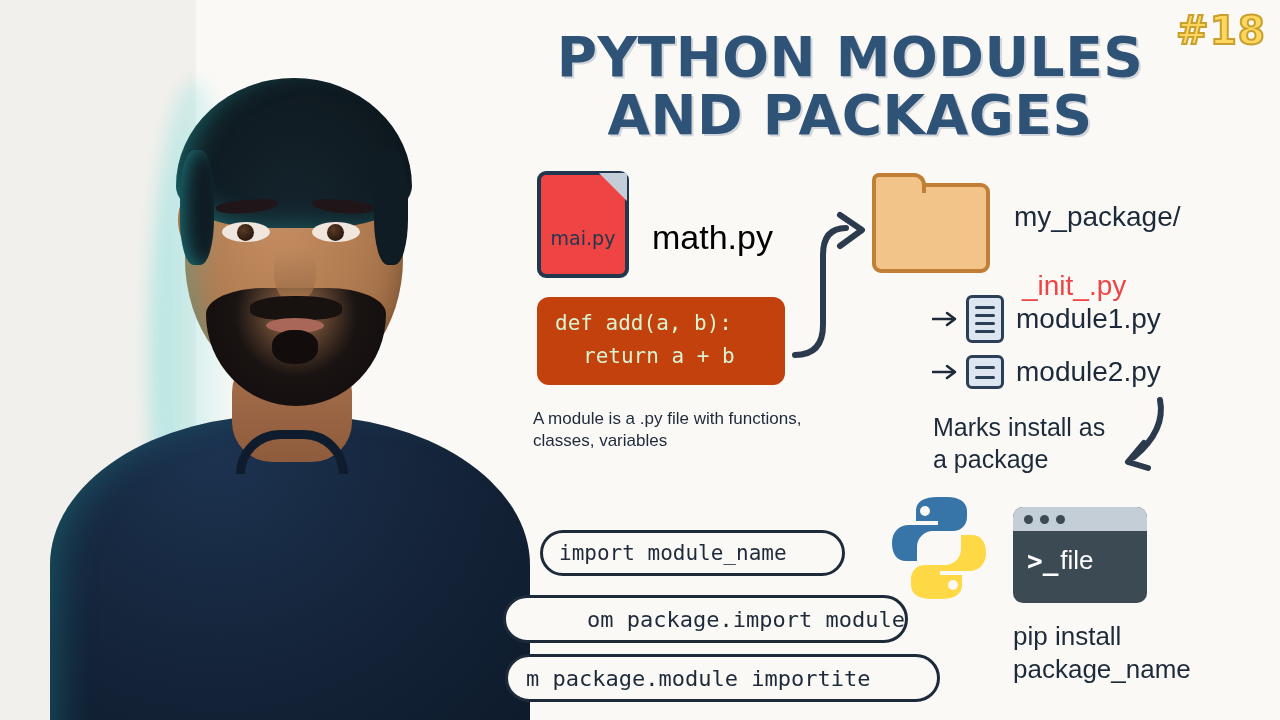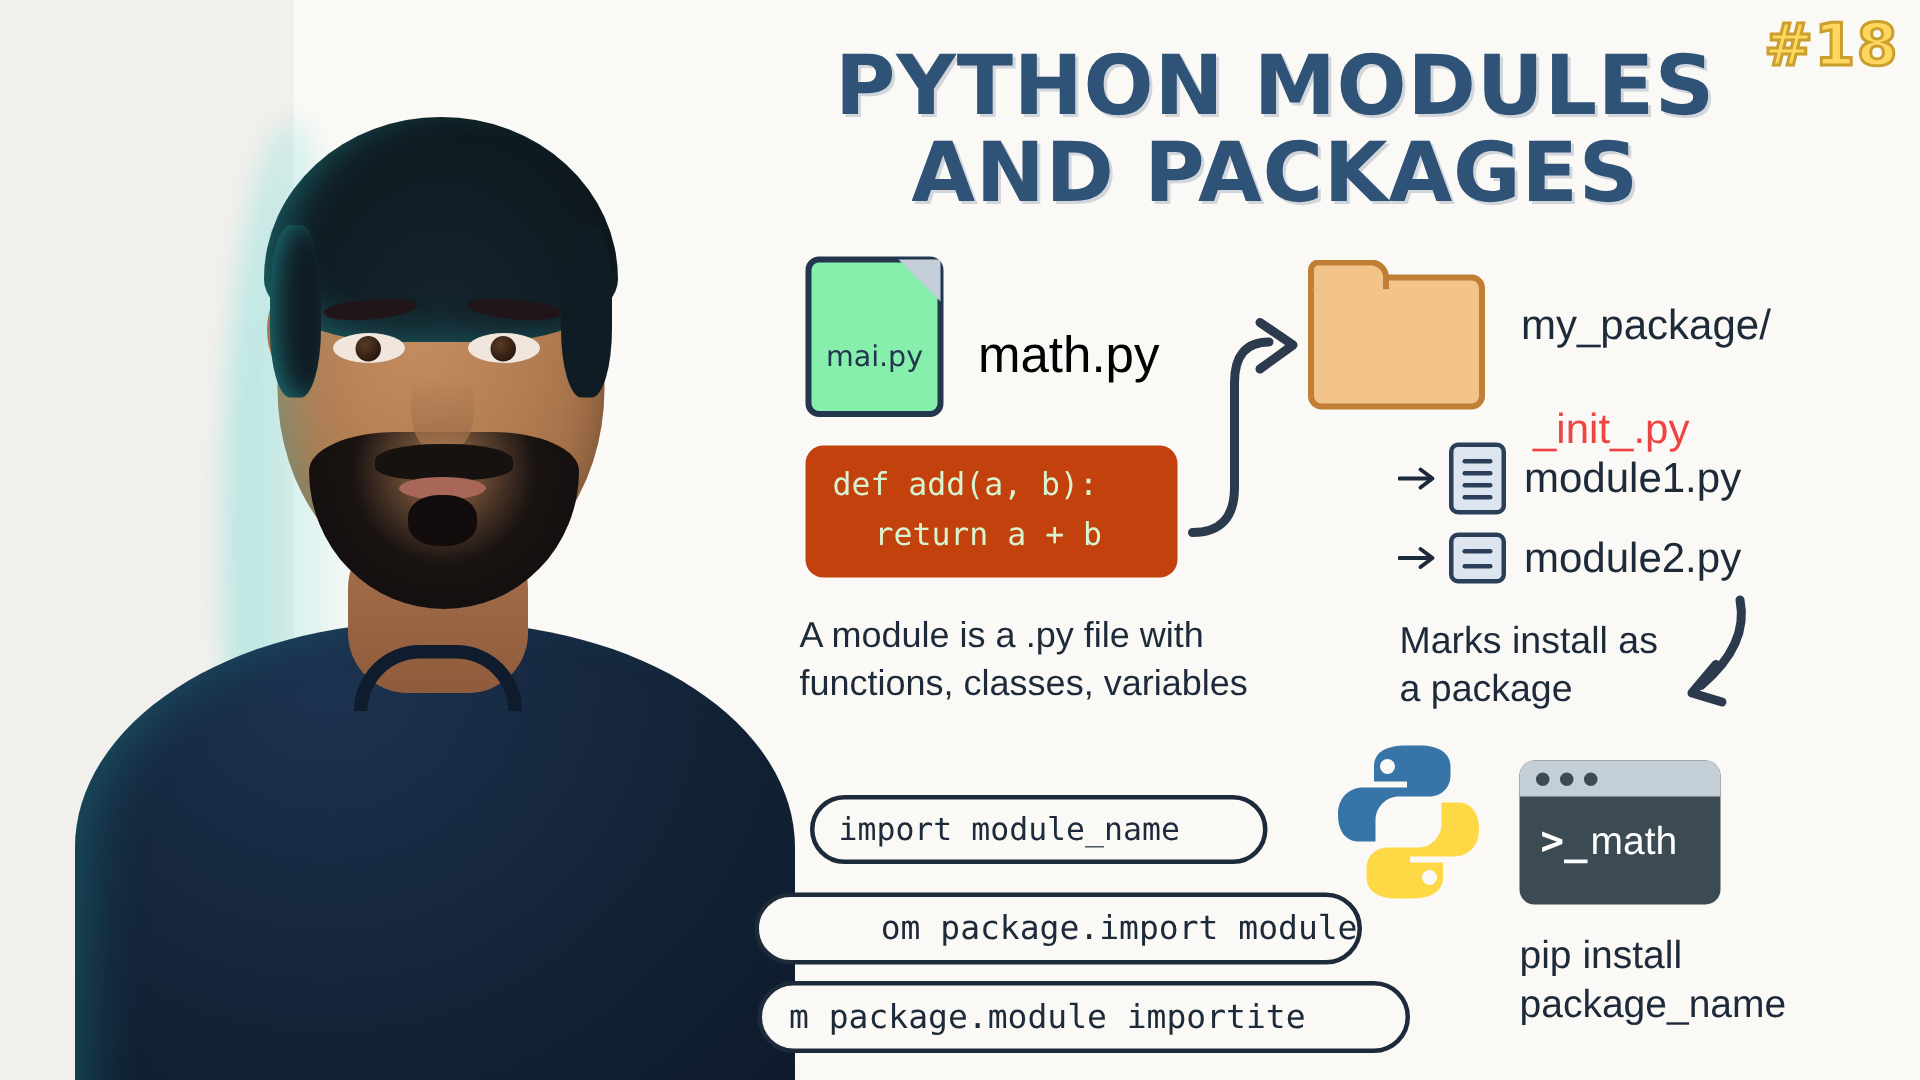--- a/index.html
+++ b/index.html
@@ -113,21 +113,21 @@
     text-align: center; color: #2f5277;
     font-size: 55px; font-weight: bold; line-height: 1.06;
     letter-spacing: 0.5px;
     text-shadow: 2px 2px 0 rgba(160,170,185,.45);
     font-family: "DejaVu Sans", sans-serif;
   }
 
   
   .file-icon {
     position: absolute; left: 537px; top: 171px; width: 92px; height: 107px;
-    background: #86efac;
+    background: #ef4444;
     border: 4px solid #22364e;
     border-radius: 9px;
   }
   .file-fold {
     position: absolute; right: -2px; top: -2px; width: 0; height: 0;
     border-left: 28px solid transparent;
     border-top: 28px solid #c3ced9;
   }
   .file-icon-label {
     position: absolute; left: 0; right: 0; top: 52px; text-align: center;
@@ -146,21 +146,21 @@
     border-radius: 12px;
     padding: 10px 0 0 18px;
     font-family: "DejaVu Sans Mono", monospace;
     font-size: 21px; color: #d8f3d0; line-height: 1.55;
   }
   .code-line-2 { padding-left: 28px; }
 
   
   .desc {
     position: absolute; left: 533px; top: 408px; width: 320px;
-    font-size: 24px; line-height: 1.32; color: #1d2a3a;
+    font-size: 17px; line-height: 1.32; color: #1d2a3a;
   }
 
   
   .folder {
     position: absolute; left: 872px; top: 183px; width: 118px; height: 90px;
     background: #f2c489; border: 4px solid #c17f35; border-radius: 9px;
   }
   .folder-tab {
     position: absolute; left: -4px; top: -14px; width: 54px; height: 20px;
     background: #f2c489; border: 4px solid #c17f35; border-bottom: none;
@@ -349,21 +349,21 @@
   </svg>
 
   <div class="terminal">
     <div class="term-bar">
       <div class="term-dot"></div>
       <div class="term-dot"></div>
       <div class="term-dot"></div>
     </div>
     <div class="term-body">
       <span class="term-prompt">&gt;_</span>
-      <span>math</span>
+      <span>file</span>
     </div>
   </div>
 
   <div class="pip">
     <div>pip install</div>
     <div>package_name</div>
   </div>
 
 </div>
 

